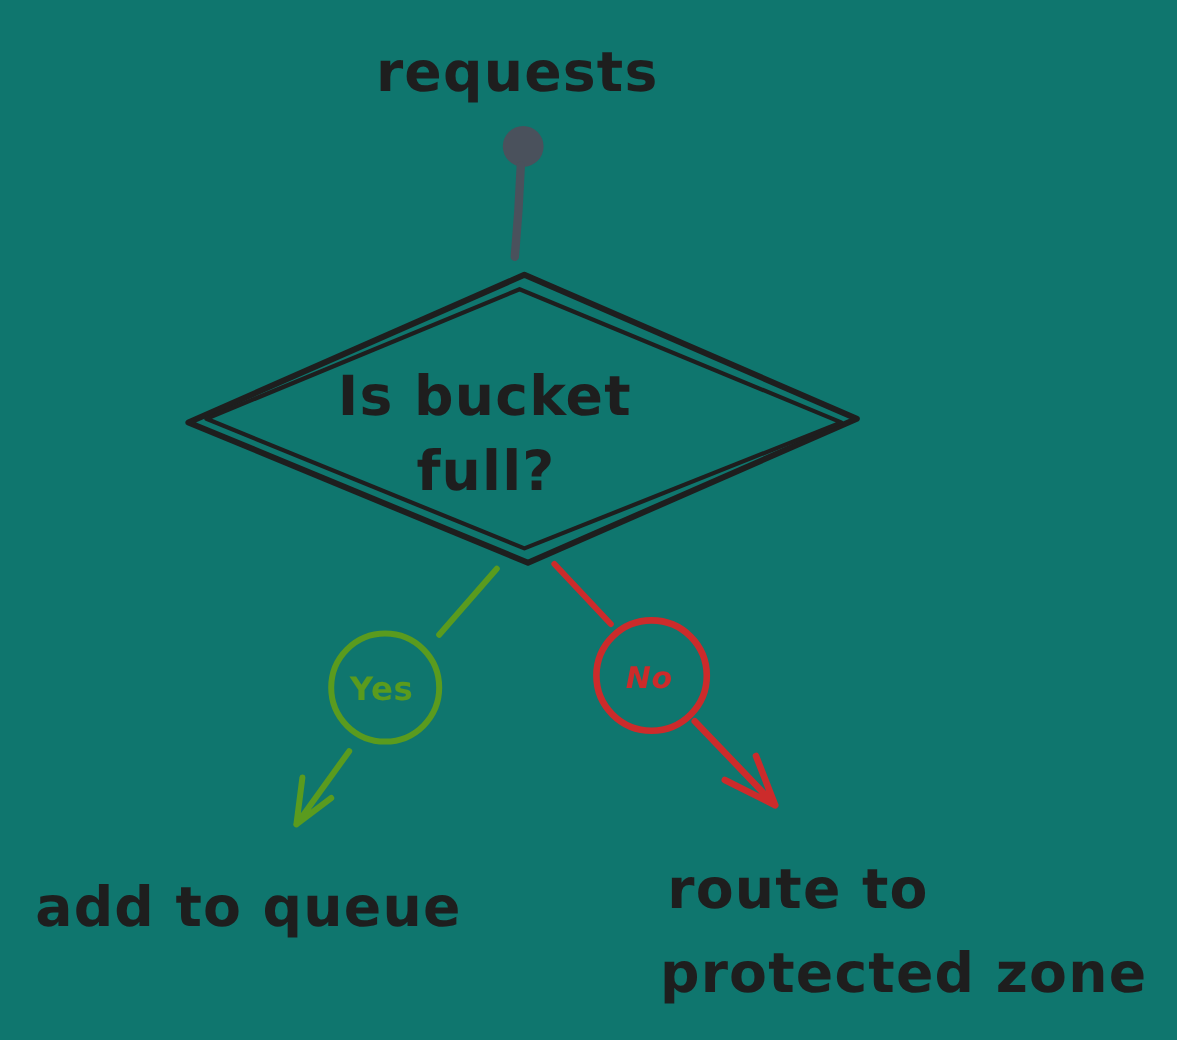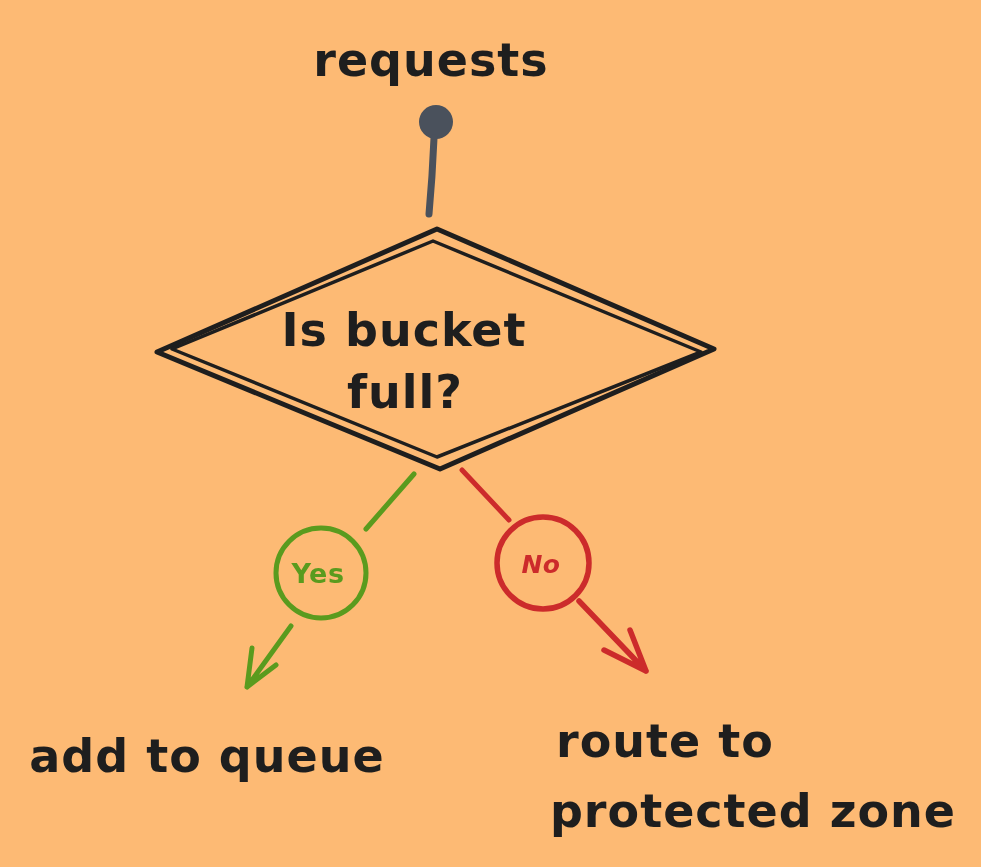--- a/index.html
+++ b/index.html
@@ -4,21 +4,21 @@
 <style>
   html, body {
     margin: 0;
     padding: 0;
     background: #ffffff;
   }
   .canvas {
     position: relative;
     width: 981px;
     height: 867px;
-    background: #fdba74;
+    background: #0f766e;
     overflow: hidden;
     font-family: "DejaVu Sans", sans-serif;
   }
   svg { display: block; }
   .hand-text {
     font-family: "DejaVu Sans", sans-serif;
     font-weight: bold;
     letter-spacing: 1px;
   }
   .hand-text-small {

